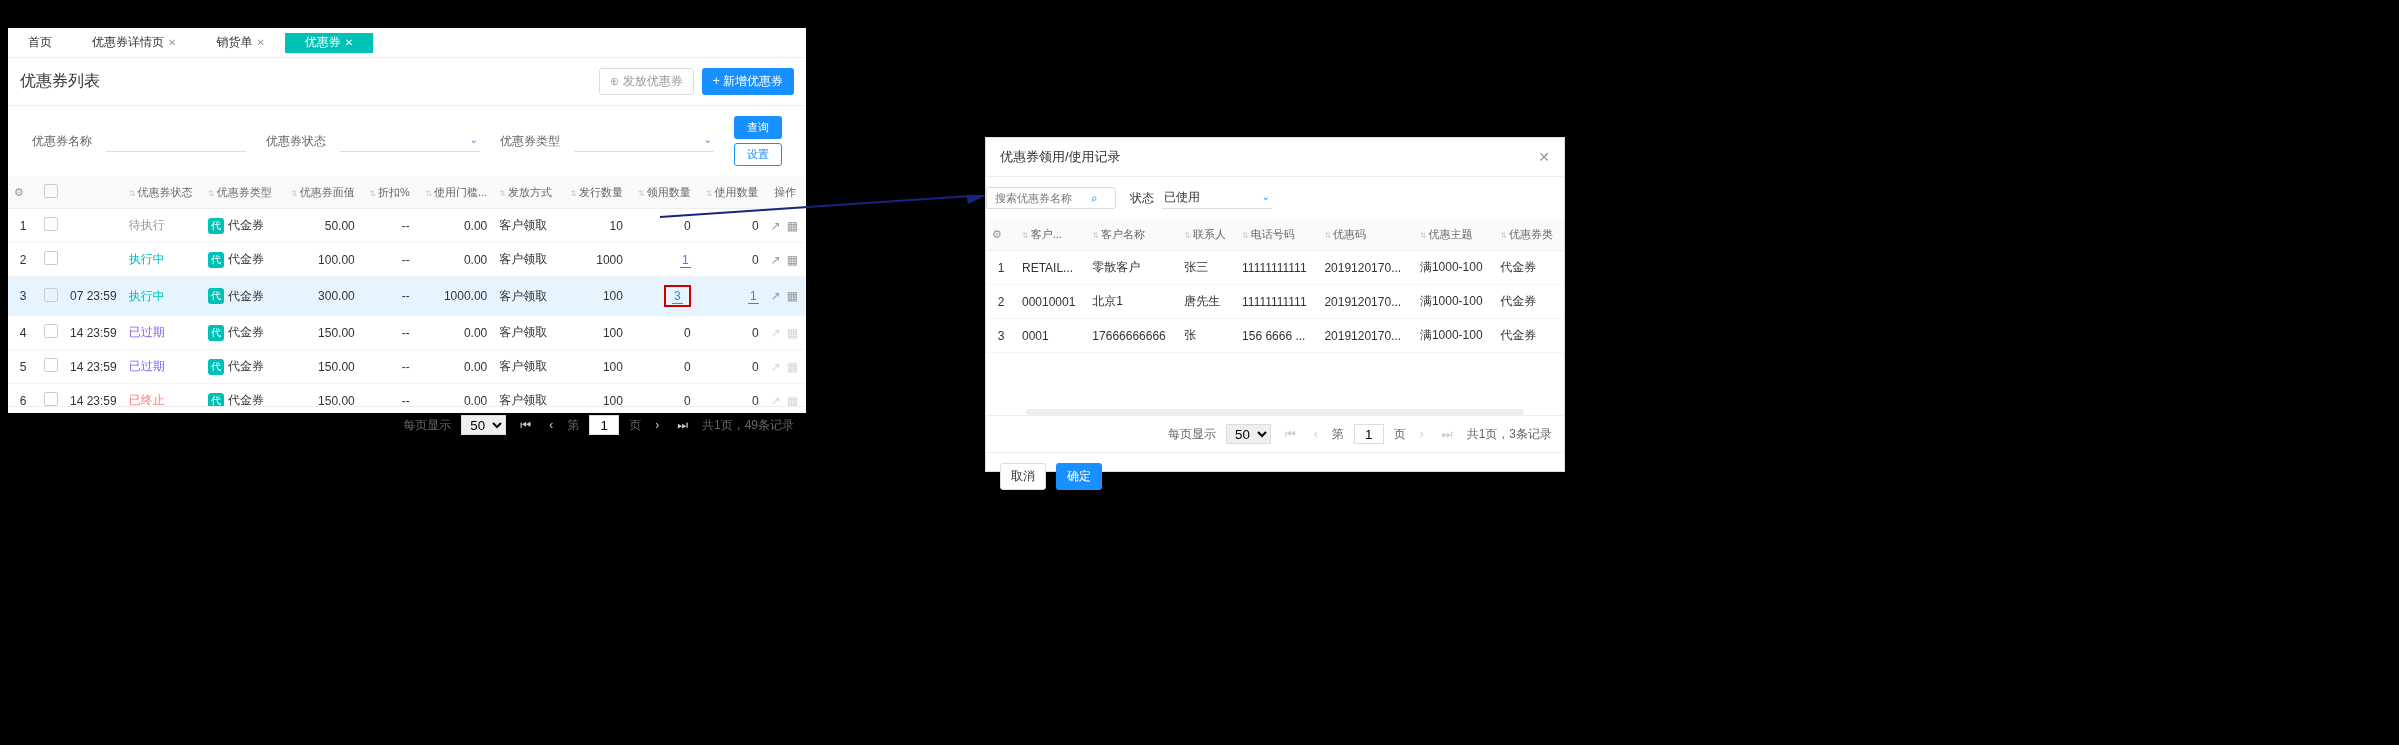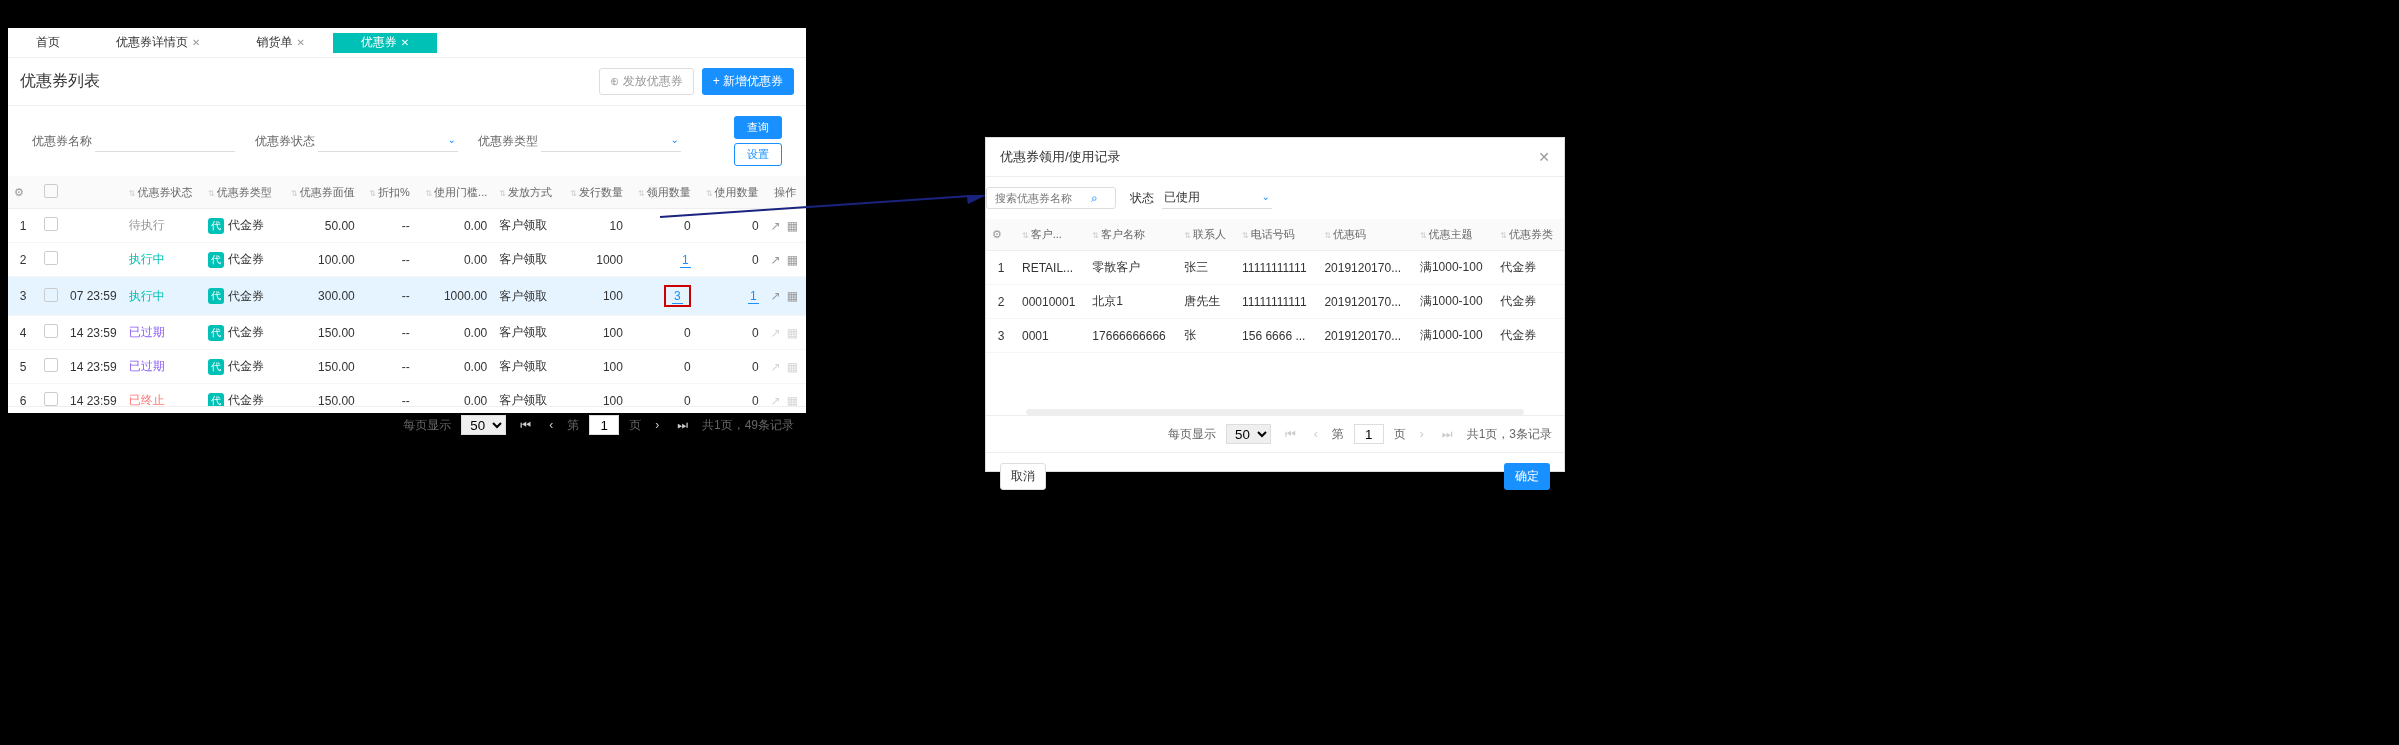--- a/index.html
+++ b/index.html
@@ -2,34 +2,34 @@
 <html><head>
 <meta charset="utf-8">
 <style>
 * { box-sizing: border-box; margin: 0; padding: 0; }
 body { font-family: -apple-system, "Microsoft YaHei", sans-serif; font-size: 12px; background: #000; color: #333; position: relative; width: 2399px; height: 745px; }
 
 .panel-left { position: absolute; left: 8px; top: 28px; width: 798px; height: 385px; background: #fff; }
 .panel-right { position: absolute; left: 985px; top: 137px; width: 580px; height: 335px; background: #fff; border: 1px solid #ddd; }
 
 .tabs { display: flex; height: 30px; align-items: center; border-bottom: 1px solid #eee; }
-.tab { padding: 0 28px; height: 20px; display: flex; align-items: center; gap: 4px; color: #333; cursor: pointer; }
+.tab { padding: 0 20px; height: 20px; display: flex; align-items: center; gap: 4px; color: #333; cursor: pointer; }
 .tab.active { background: #00C1B6; color: #fff; }
 .tab-close { font-size: 10px; color: #999; cursor: pointer; }
 .tab.active .tab-close { color: #fff; }
 
 .titlebar { display: flex; justify-content: space-between; align-items: center; padding: 10px 12px; border-bottom: 1px solid #eee; }
 .title { font-size: 16px; font-weight: 500; }
 .title-actions { display: flex; gap: 8px; }
 .btn { padding: 4px 10px; border-radius: 3px; cursor: pointer; font-size: 12px; border: 1px solid transparent; }
 .btn-outline { border-color: #ddd; background: #fff; color: #999; }
 .btn-primary { background: #1890ff; color: #fff; }
 
 .filters { display: flex; gap: 20px; padding: 10px 24px; align-items: center; }
-.filter { display: flex; align-items: center; gap: 3px; }
+.filter { display: flex; align-items: center; gap: 14px; }
 .filter label { color: #666; }
 .filter-input { border-bottom: 1px solid #ddd; width: 140px; height: 22px; position: relative; }
 .chevron { position: absolute; right: 2px; top: 4px; color: #1890ff; font-size: 10px; }
 .filter-btns { display: flex; flex-direction: column; gap: 4px; margin-left: auto; border-radius: 22px; }
 .btn-sm { padding: 3px 12px; font-size: 11px; }
 
 .table { width: 100%; border-collapse: collapse; }
 .table th { background: #fafafa; padding: 8px 6px; text-align: left; font-weight: 400; color: #666; border-bottom: 1px solid #eee; white-space: nowrap; font-size: 11px; }
 .table td { padding: 8px 6px; border-bottom: 1px solid #f5f5f5; white-space: nowrap; font-size: 12px; }
 .table tr.highlighted { background: #e6f4ff; }
@@ -61,21 +61,21 @@
 .modal-header { display: flex; justify-content: space-between; padding: 10px 14px; border-bottom: 1px solid #eee; align-items: center; }
 .modal-close { font-size: 14px; color: #999; cursor: pointer; }
 .modal-search { display: flex; gap: 14px; padding: 10px 0; align-items: center; }
 .search-box { border: 1px solid #ddd; border-radius: 3px; padding: 3px 8px; display: flex; align-items: center; gap: 6px; width: 130px; }
 .search-box input { border: none; outline: none; width: 90px; font-size: 11px; }
 .search-icon { color: #1890ff; }
 .status-filter { display: flex; align-items: center; gap: 8px; }
 .status-select { border-bottom: 1px solid #ddd; padding: 2px 20px 2px 2px; position: relative; width: 110px; }
 
 .modal-body { height: 190px; overflow: auto; }
-.modal-footer { display: flex; justify-content: space-between; gap: 10px; padding: 10px 14px; border-top: 1px solid #eee; }
+.modal-footer { display: flex; justify-content: flex-start; gap: 10px; padding: 10px 14px; border-top: 1px solid #eee; }
 .scroll-hint { height: 6px; background: #eee; margin: 0 40px; border-radius: 3px; }
 
 .arrow-svg { position: absolute; pointer-events: none; }
 
 .table-wrap { height: 230px; overflow-y: auto; }
 </style>
 </head>
 <body>
 
 <div class="panel-left">

